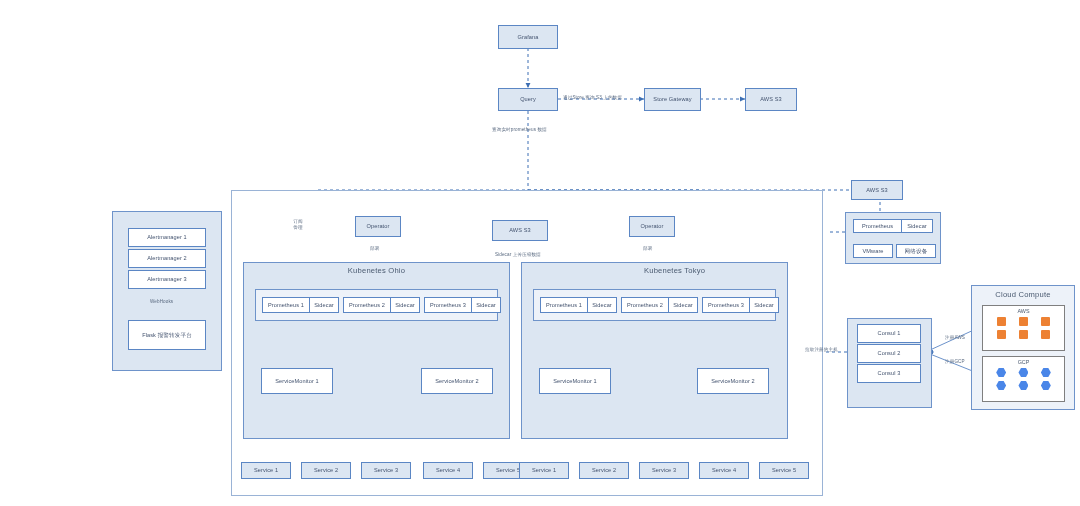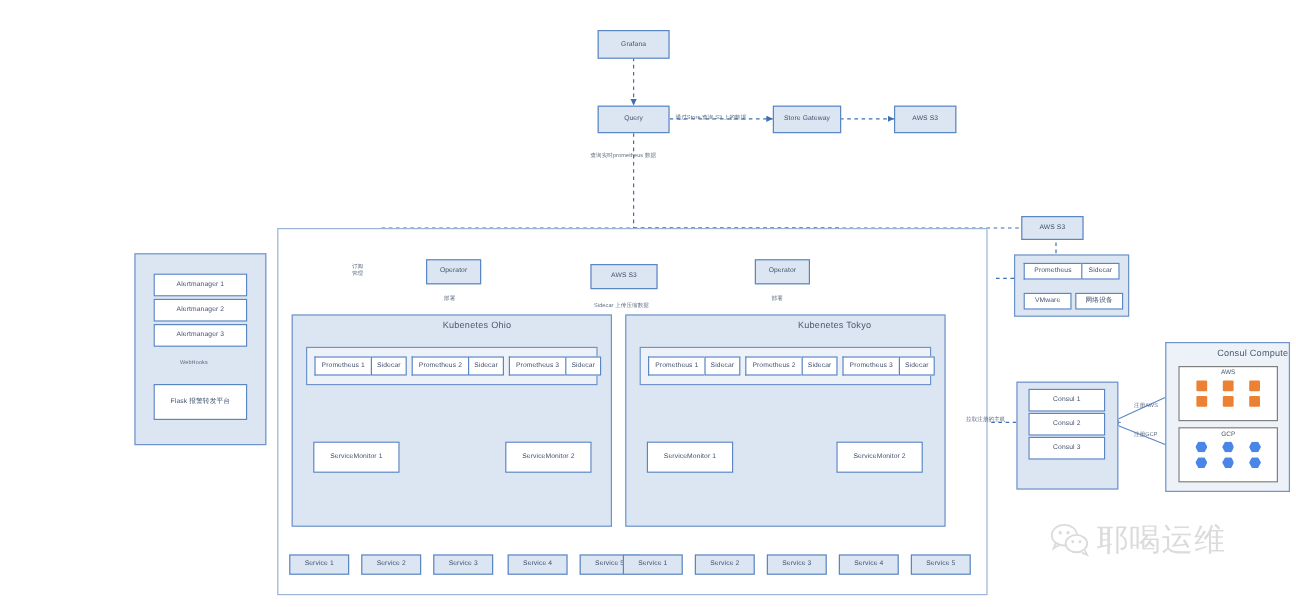--- a/index.html
+++ b/index.html
@@ -18,21 +18,21 @@
   }
   .node.white{background:#ffffff;}
   .group{
     position:absolute;box-sizing:border-box;
     background:#dce6f2;border:1px solid #6e93ca;
   }
   .group.pale{background:#edf2f9;}
   .group.plain{background:#ffffff;border:1px solid #9ab3d6;}
   .grouptitle{
     position:absolute;width:100%;text-align:center;
-    font-size:7.6px;color:#4a5a70;letter-spacing:.2px;padding-left:21px;
+    font-size:7.6px;color:#4a5a70;letter-spacing:.2px;
   }
   .lbl{
     position:absolute;font-size:4.6px;color:#5a6a80;
     white-space:nowrap;line-height:1.3;letter-spacing:.1px;
   }
   .lbl.ctr{text-align:center;}
   .lbl.two{white-space:normal;width:14px;text-align:center;line-height:1.25;}
   .watermark{
     position:absolute;display:flex;align-items:center;gap:5px;
     opacity:.30;color:#8b8b8b;
@@ -251,21 +251,21 @@
 
   <div class="node white" style="left:857px;top:324px;width:64px;height:19px;">Consul 1</div>
   <div class="node white" style="left:857px;top:344px;width:64px;height:19px;">Consul 2</div>
   <div class="node white" style="left:857px;top:364px;width:64px;height:19px;">Consul 3</div>
 
   <div class="lbl" style="left:805px;top:347px;">拉取注册的主机</div>
   <div class="lbl" style="left:945px;top:335px;">注册AWS</div>
   <div class="lbl" style="left:945px;top:359px;">注册GCP</div>
 
   <div class="group pale" style="left:971px;top:285px;width:104px;height:125px;"></div>
-  <div class="grouptitle" style="left:971px;top:290px;width:104px;">Consul Compute</div>
+  <div class="grouptitle" style="left:971px;top:290px;width:104px;">Cloud Compute</div>
 
   <div class="cellgrid" style="left:982px;top:305px;width:83px;height:46px;">
     <div class="ttl">AWS</div>
     <div class="cells">
       <div class="sq"></div>
       <div class="sq"></div>
       <div class="sq"></div>
       <div class="sq"></div>
       <div class="sq"></div>
       <div class="sq"></div>
@@ -277,27 +277,14 @@
     <div class="cells">
       <div class="hex"></div>
       <div class="hex"></div>
       <div class="hex"></div>
       <div class="hex"></div>
       <div class="hex"></div>
       <div class="hex"></div>
     </div>
   </div>
 
-  <div class="watermark" style="left:875px;top:432px;">
-    <svg width="34" height="28" viewBox="0 0 34 28">
-      <ellipse cx="12" cy="10" rx="10.5" ry="8.6" fill="none" stroke="#8b8b8b" stroke-width="1.5"></ellipse>
-      <path d="M5,16 L3,21 L8,18" fill="none" stroke="#8b8b8b" stroke-width="1.5"></path>
-      <circle cx="8.5" cy="8" r="1.4" fill="#8b8b8b"></circle>
-      <circle cx="15" cy="8" r="1.4" fill="#8b8b8b"></circle>
-      <ellipse cx="22" cy="17" rx="9" ry="7.2" fill="#ffffff" stroke="#8b8b8b" stroke-width="1.5"></ellipse>
-      <path d="M29,22.5 L31,26.5 L26.5,24.5" fill="#ffffff" stroke="#8b8b8b" stroke-width="1.5"></path>
-      <circle cx="19" cy="15.5" r="1.2" fill="#8b8b8b"></circle>
-      <circle cx="25" cy="15.5" r="1.2" fill="#8b8b8b"></circle>
-    </svg>
-    <span class="wm-text">耶喝运维</span>
-  </div>
 
 </div>
 
 </body></html>

